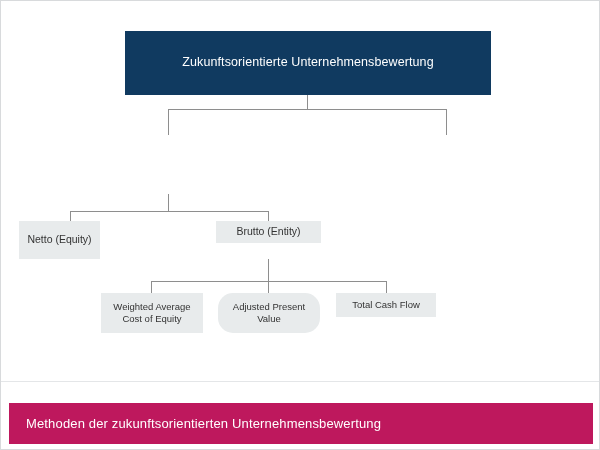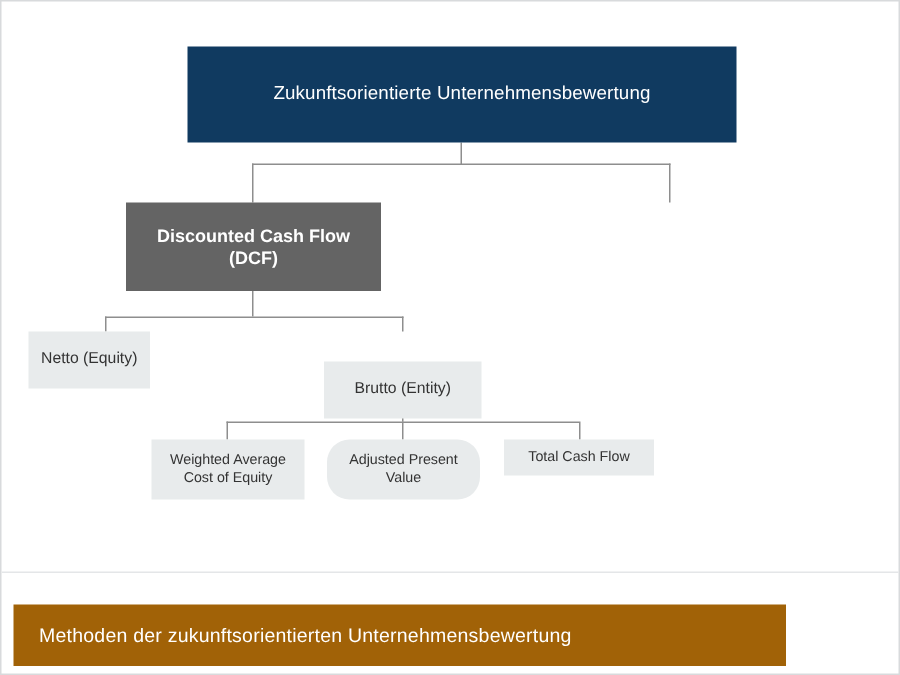--- a/index.html
+++ b/index.html
@@ -59,23 +59,23 @@
     z-index: 1;
   }
   .conn.v { width: 1px; }
   .conn.h { height: 1px; }
 
   
   #footer-bar {
     position: absolute;
     left: 8px;
     top: 402px;
-    width: 515px;
+    width: 584px;
     height: 41px;
-    background: #a16207;
+    background: #be185d;
     display: flex;
     align-items: center;
     z-index: 3;
   }
   #footer-bar .caption-text {
     color: #ffffff;
     font-size: 13px;
     padding-left: 17px;
     letter-spacing: .15px;
   }
@@ -108,33 +108,27 @@
   <div class="conn v" style="left:267px; top:258px; height:22px;"></div>
   <div class="conn h" style="left:150px; top:280px; width:235px;"></div>
   <div class="conn v" style="left:150px; top:280px; height:12px;"></div>
   <div class="conn v" style="left:267px; top:280px; height:12px;"></div>
   <div class="conn v" style="left:385px; top:280px; height:12px;"></div>
 
   <div class="node level-0" style="left:124px; top:30px; width:366px; height:64px;">
     <span>Zukunftsorientierte Unternehmensbewertung</span>
   </div>
 
-  <div class="node level-1" style="left:83px; top:134px; width:170px; height:59px;">
-    <span>
-      <span>Discounted Cash Flow</span>
-      <span>(DCF)</span>
-    </span>
-  </div>
 
 
   <div class="node level-2" style="left:18px; top:220px; width:81px; height:38px;">
     <span>Netto (Equity)</span>
   </div>
 
-  <div class="node level-2" style="left:215px; top:220px; width:105px; height:38px;margin-top:20px;">
+  <div class="node level-2" style="left:215px; top:220px; width:105px; height:22px;">
     <span>Brutto (Entity)</span>
   </div>
 
   <div class="node level-3" style="left:100px; top:292px; width:102px; height:40px;">
     <span>
       <span>Weighted Average</span>
       <span>Cost of Equity</span>
     </span>
   </div>
 

